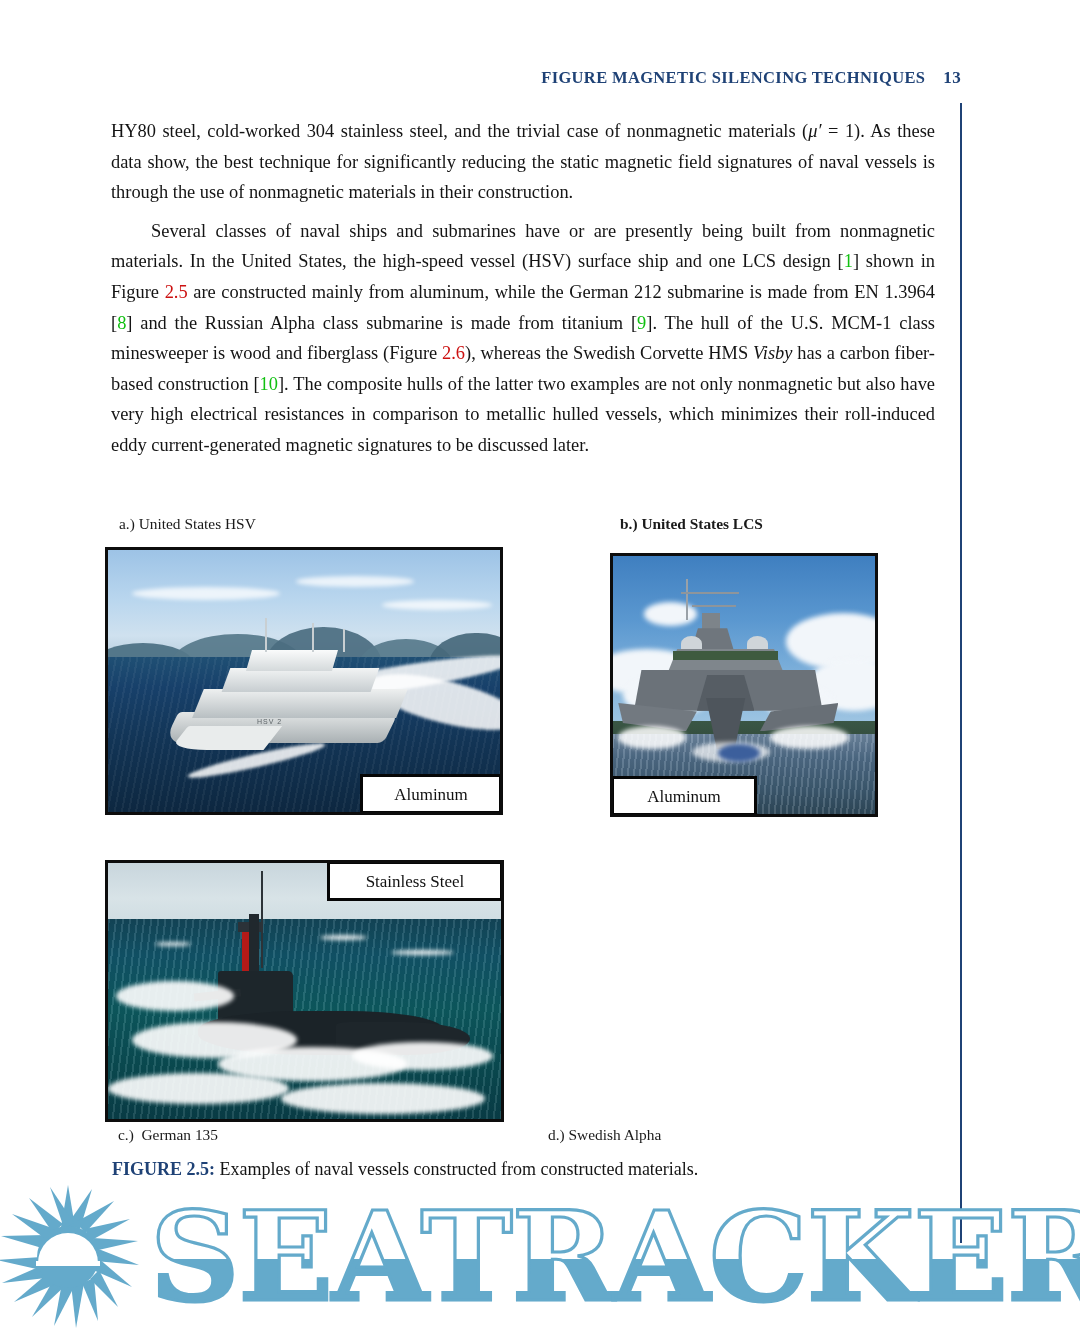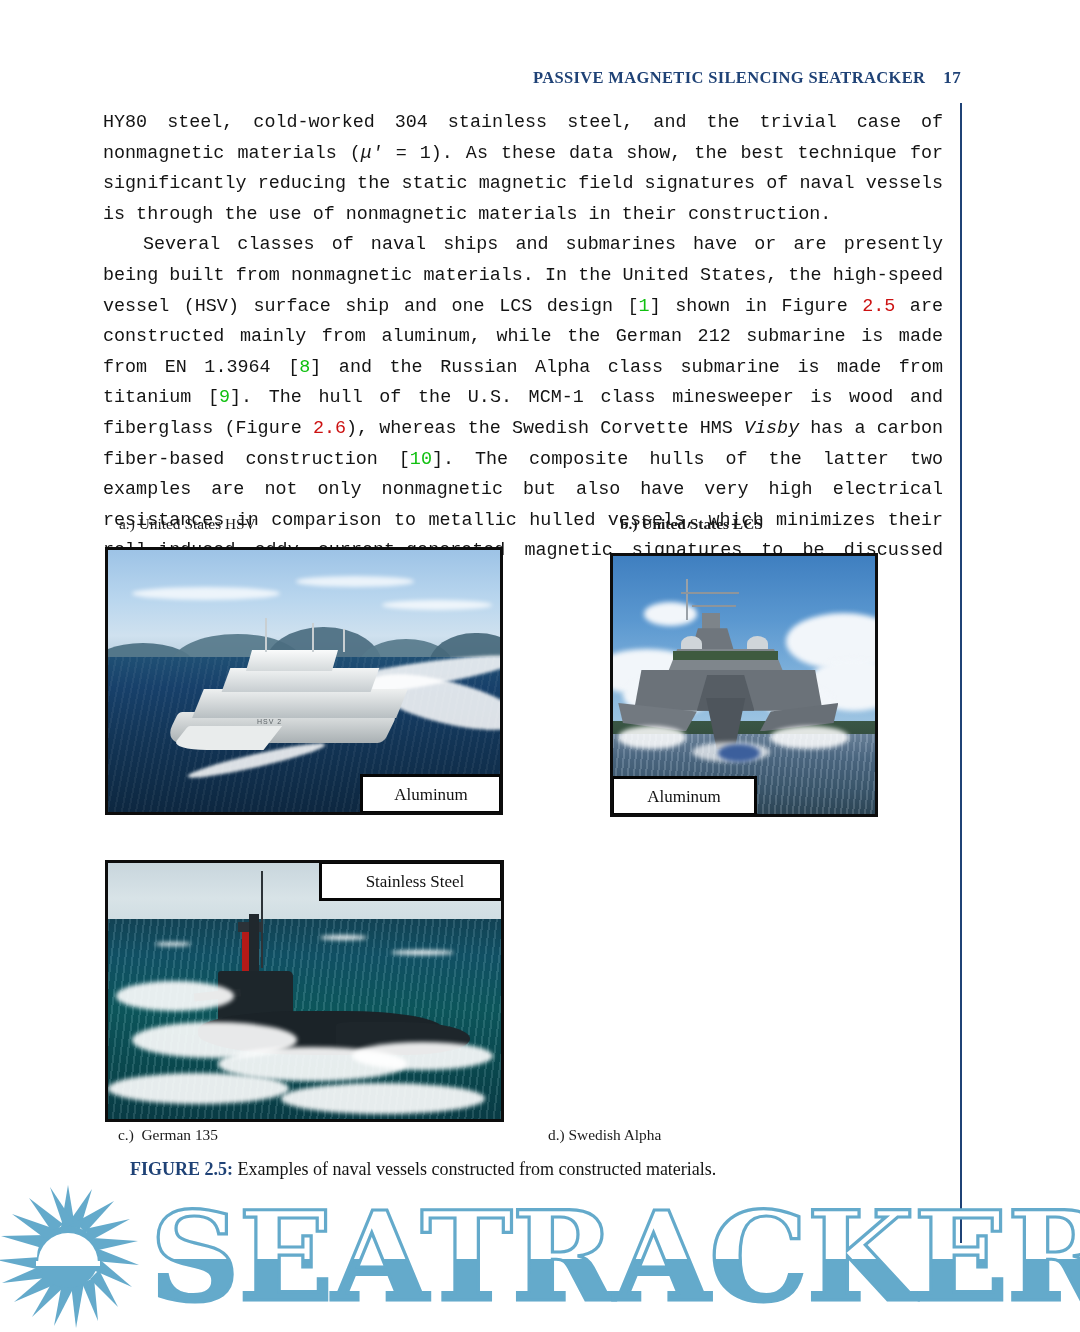--- a/index.html
+++ b/index.html
@@ -49,22 +49,21 @@
     position: absolute;
     left: 103px;
     top: 108px;
     width: 840px;
     font-size: 18.4px;
     line-height: 30.6px;
     text-align: justify;
     color: #141414;
   }
   .textblock p {
-    margin: 0;
-    font-family: Liberation Mono, monospace;
+    margin: 8px;
   }
   .textblock p.indent {
     text-indent: 40px;
   }
   .cite-green { color: #10c010; }
   .ref-red { color: #cc1111; }
   .ital { font-style: italic; }
 
   
   .figure-area {
@@ -115,21 +114,20 @@
     position: absolute;
     left: 112px;
     top: 1159px;
     width: 840px;
     font-size: 18px;
     color: #141414;
   }
   .fig-caption .fc-label {
     color: #1f4276;
     font-weight: bold;
-    margin-left: 18px;
   }
 
   
 
   
   .hsv-sky {
     position: absolute; left: 0; top: 0; right: 0; height: 42%;
     background: linear-gradient(#9dc3e6 0%, #b9d6ee 45%, #cfe1ef 78%, #b6ccdc 100%);
   }
   .hsv-cloud {
@@ -228,21 +226,21 @@
     width: 1080px;
     height: 150px;
     z-index: 20;
     pointer-events: none;
   }
 </style>
 </head>
 <body>
 
 <div class="running-head">
-  <span class="rh-title">PASSIVE MAGNETIC SILENCING SEATRACKER</span><span class="rh-page">17</span>
+  <span class="rh-title">FIGURE MAGNETIC SILENCING TECHNIQUES</span><span class="rh-page">13</span>
 </div>
 
 <div class="margin-rule"></div>
 
 <div class="textblock">
   <p><span>HY80 steel, cold-worked 304 stainless steel, and the trivial case of nonmagnetic materials (</span><span class="ital">μ′</span><span> = 1). As these data show, the best technique for significantly reducing the static magnetic field signatures of naval vessels is through the use of nonmagnetic materials in their construction.</span></p>
   <p class="indent"><span>Several classes of naval ships and submarines have or are presently being built from nonmagnetic materials. In the United States, the high-speed vessel (HSV) surface ship and one LCS design [</span><span class="cite-green">1</span><span>] shown in Figure </span><span class="ref-red">2.5</span><span> are constructed mainly from aluminum, while the German 212 submarine is made from EN 1.3964 [</span><span class="cite-green">8</span><span>] and the Russian Alpha class submarine is made from titanium [</span><span class="cite-green">9</span><span>]. The hull of the U.S. MCM-1 class minesweeper is wood and fiberglass (Figure </span><span class="ref-red">2.6</span><span>), whereas the Swedish Corvette HMS </span><span class="ital">Visby</span><span> has a carbon fiber-based construction [</span><span class="cite-green">10</span><span>]. The composite hulls of the latter two examples are not only nonmagnetic but also have very high electrical resistances in comparison to metallic hulled vessels, which minimizes their roll-induced eddy current-generated magnetic signatures to be discussed later.</span></p>
 </div>
 
 <div class="figure-area">
@@ -332,21 +330,21 @@
       <div class="g212-hull" style="left:22%; top:50%; width:12%; height:3%; background:#222a2f; transform:rotate(-6deg);"></div>
       <div class="g212-hull" style="left:23%; top:58%; width:62%; height:17%; border-radius:44% 40% 30% 48%; background:#1b2328;"></div>
       <div class="g212-hull" style="left:58%; top:62%; width:34%; height:13%; border-radius:10% 50% 48% 26%; background:#1e262b;"></div>
       <div class="g212-foam" style="left:2%; top:46%; width:30%; height:12%;"></div>
       <div class="g212-foam" style="left:6%; top:62%; width:42%; height:14%;"></div>
       <div class="g212-foam" style="left:28%; top:72%; width:48%; height:13%;"></div>
       <div class="g212-foam" style="left:62%; top:70%; width:36%; height:11%;"></div>
       <div class="g212-foam" style="left:0%; top:82%; width:46%; height:12%;"></div>
       <div class="g212-foam" style="left:44%; top:86%; width:52%; height:12%;"></div>
     </div>
-    <div class="material-box" style="right:-2px; top:-2px; width:170px; height:34px;padding-left:8px;">Stainless Steel</div>
+    <div class="material-box" style="right:-2px; top:-2px; width:170px; height:34px;">Stainless Steel</div>
   </div>
 
 
   <div class="sub-caption" style="left:118px; top:1126px;">c.)  German 135</div>
   <div class="sub-caption" style="left:548px; top:1126px;">d.) Swedish Alpha</div>
 
 </div>
 
 <div class="fig-caption">
   <span class="fc-label">FIGURE 2.5:</span><span> Examples of naval vessels constructed from constructed materials.</span>

